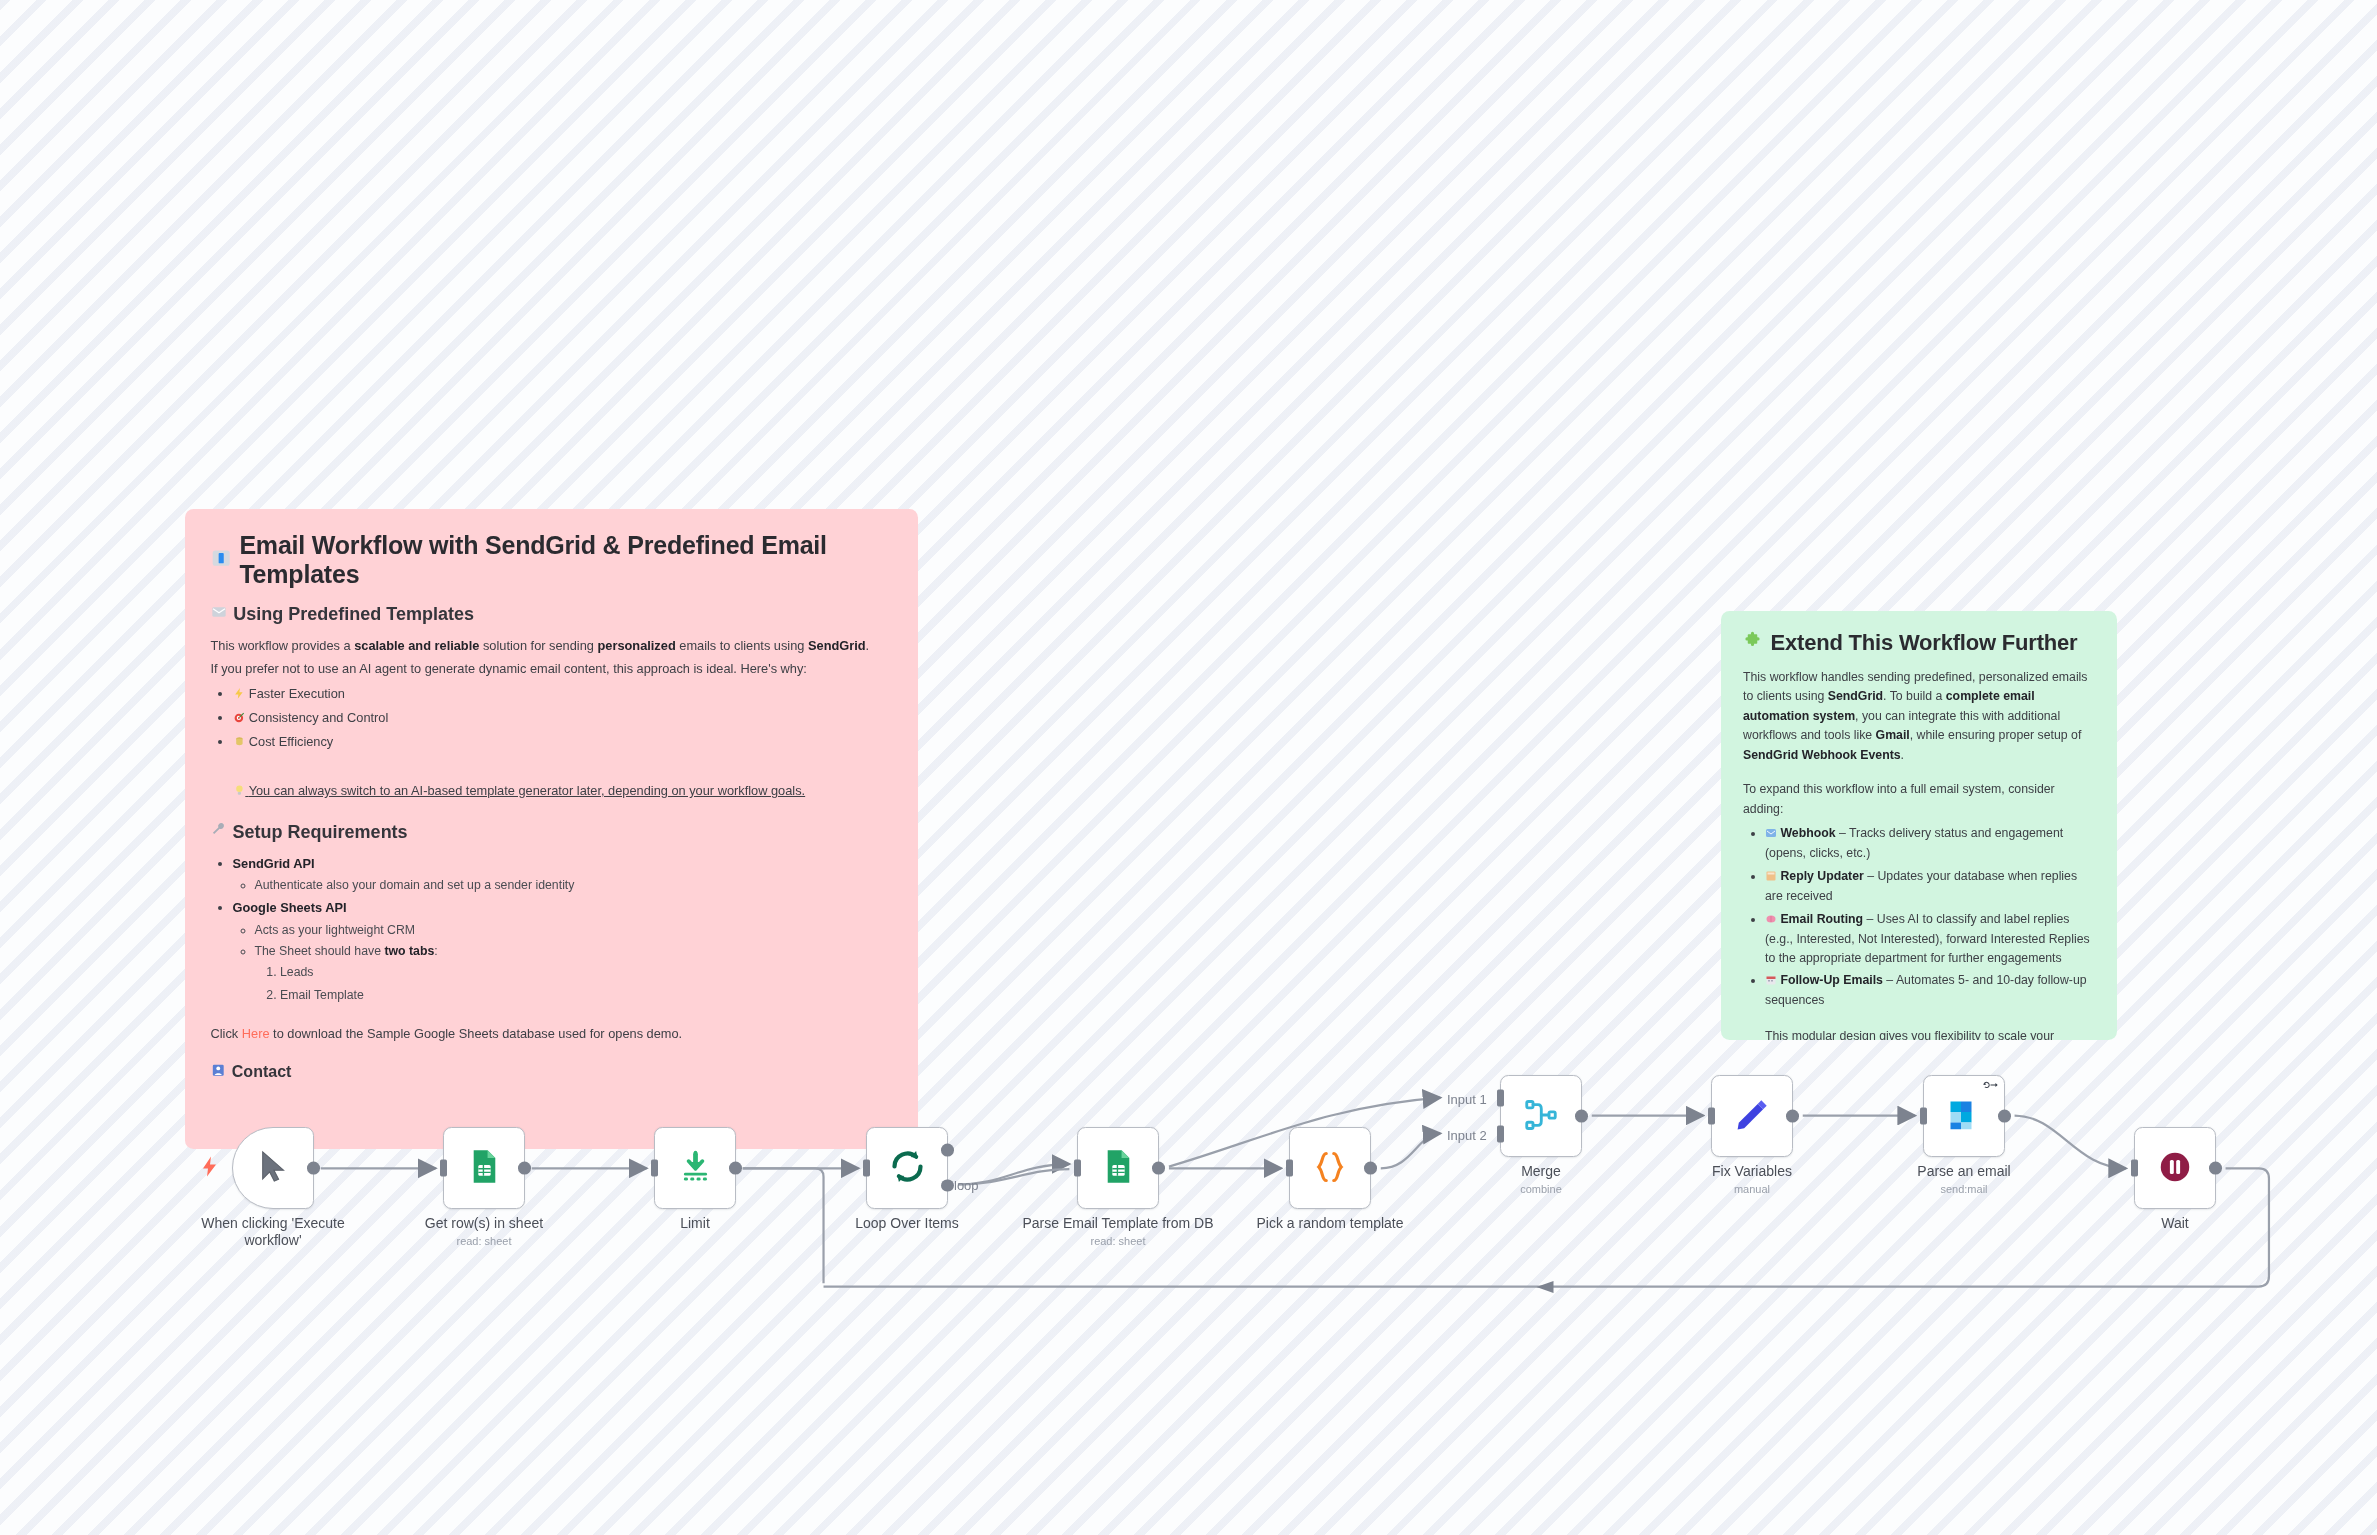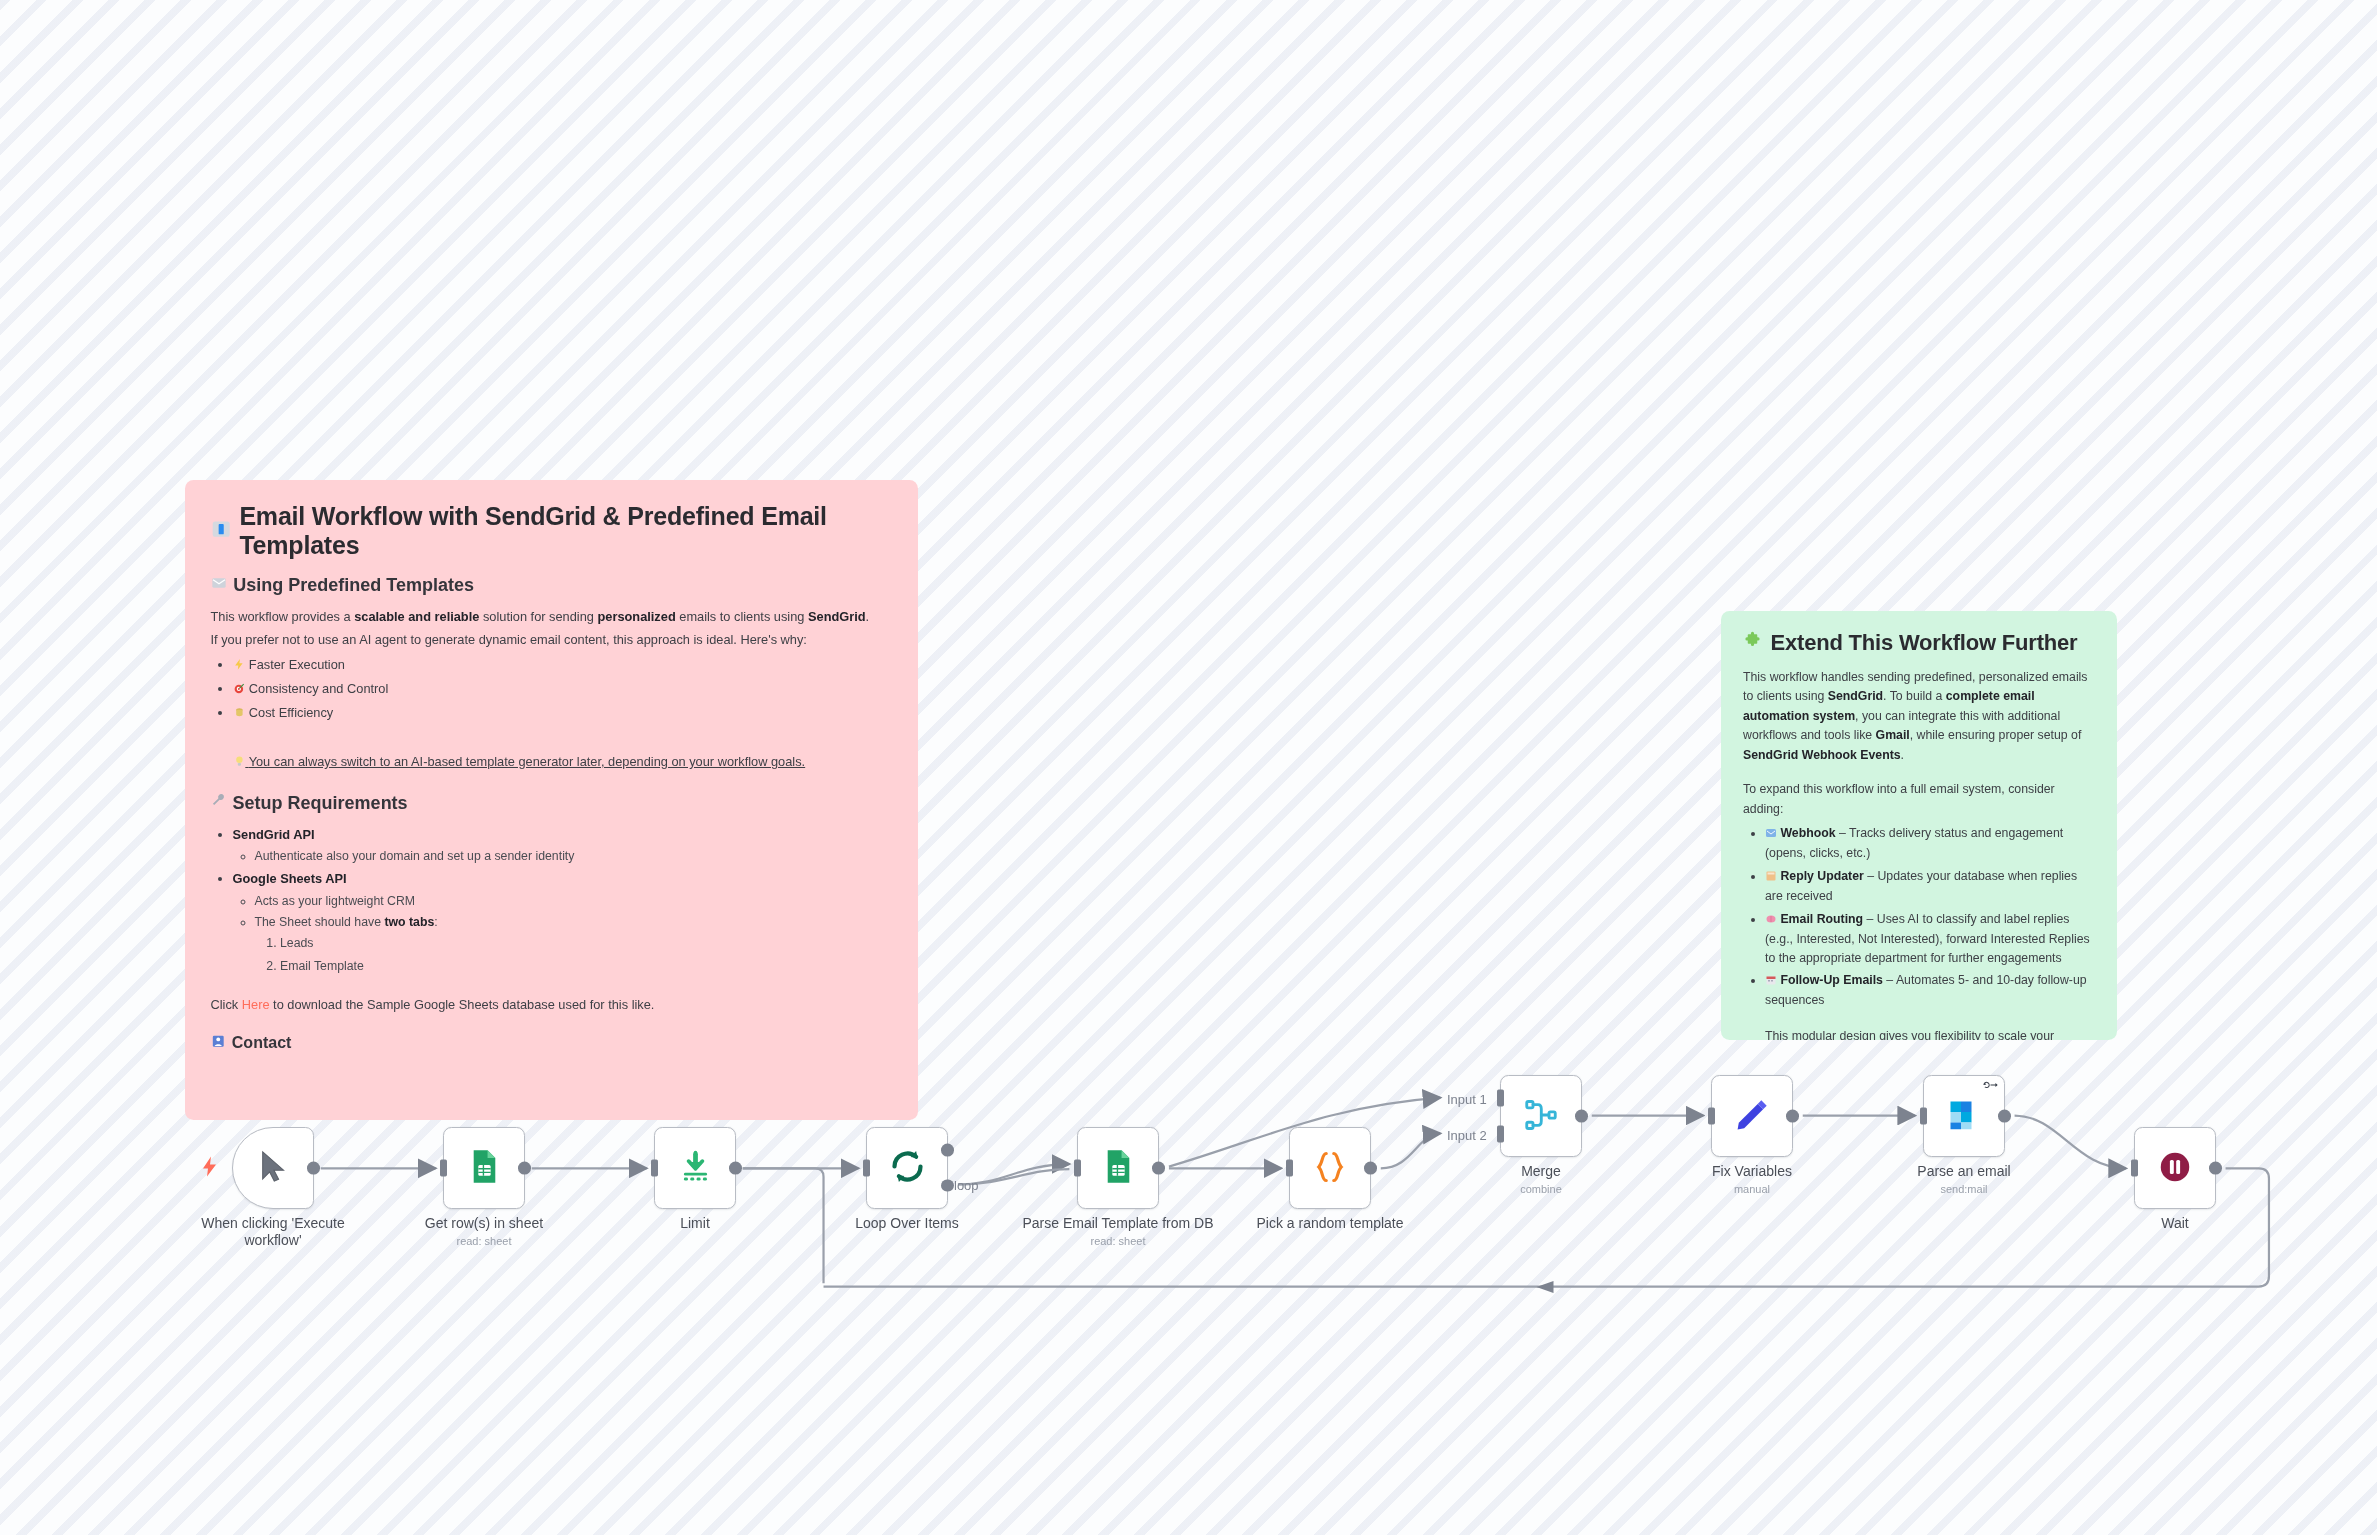--- a/index.html
+++ b/index.html
@@ -32,21 +32,21 @@
 
   
   .sticky {
     position: absolute;
     border-radius: 8.5px;
     box-sizing: border-box;
     overflow: hidden;
   }
   .sticky-pink {
     left: 185px;
-    top: 480px;
+    top: 509px;
     width: 733px;
     height: 640px;
     background: #ffd2d6;
     padding: 22px 25.5px 17px 25.5px;
   }
   .sticky-green {
     left: 1721px;
     top: 568px;
     width: 396px;
     height: 429px;
@@ -318,21 +318,21 @@
         <li><span>The Sheet should have </span><b>two tabs</b><span>:</span>
           <ol class="note-ol">
             <li>Leads</li>
             <li>Email Template</li>
           </ol>
         </li>
       </ul>
     </li>
   </ul>
 
-  <p class="note-p" style="margin-top:19px"><span>Click </span><a class="note-link" href="#">Here</a><span> to download the Sample Google Sheets database used for this like.</span></p>
+  <p class="note-p" style="margin-top:19px"><span>Click </span><a class="note-link" href="#">Here</a><span> to download the Sample Google Sheets database used for opens demo.</span></p>
 
   <div class="note-h2" style="margin-top:19px;font-size:16px">
     <span class="gl">
       <svg width="14.5" height="14.5" viewBox="0 0 24 24">
           <rect x="3" y="3" width="18" height="18" rx="2" fill="#5b7fd4"></rect>
           <circle cx="12" cy="9" r="3.2" fill="#fff"></circle>
           <path d="M6 20c1.5-4 10.5-4 12 0z" fill="#fff"></path>
         </svg>
     </span>
     <span>Contact</span>

